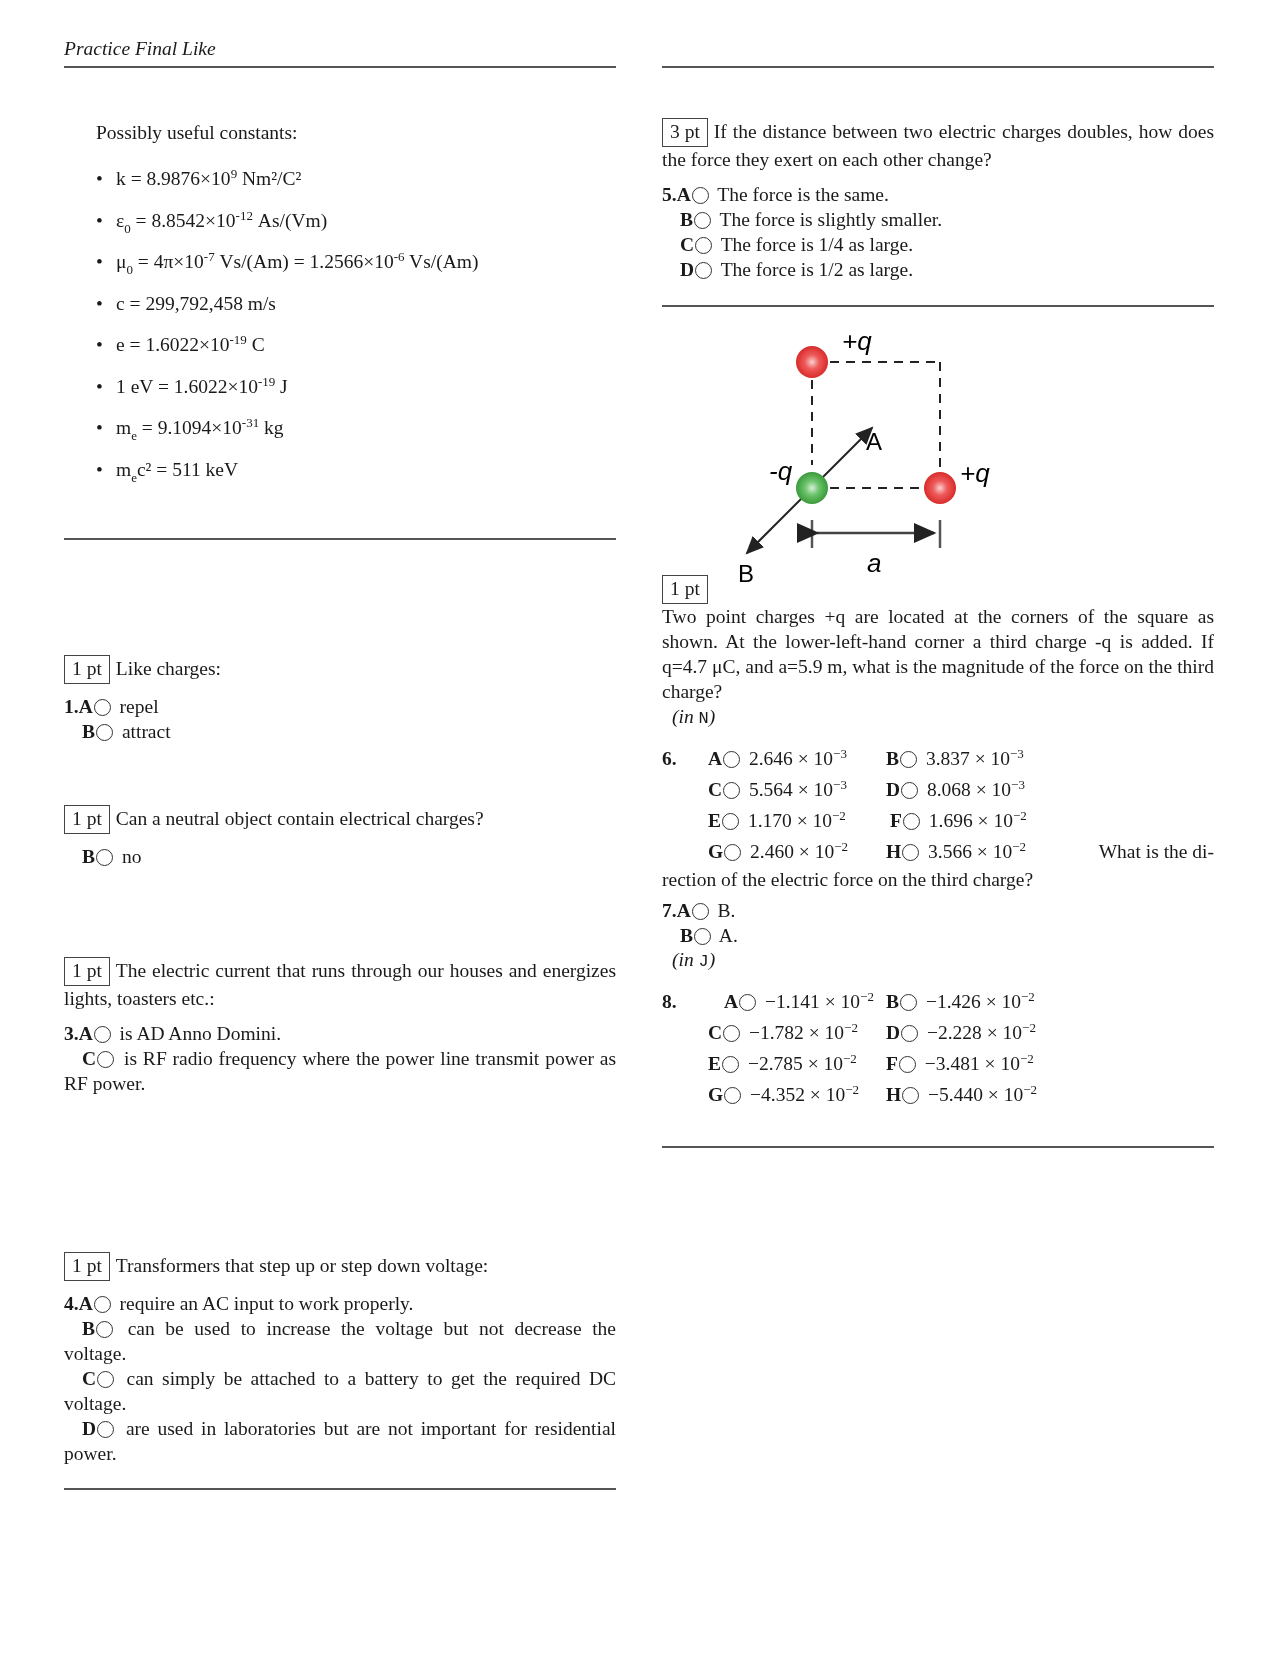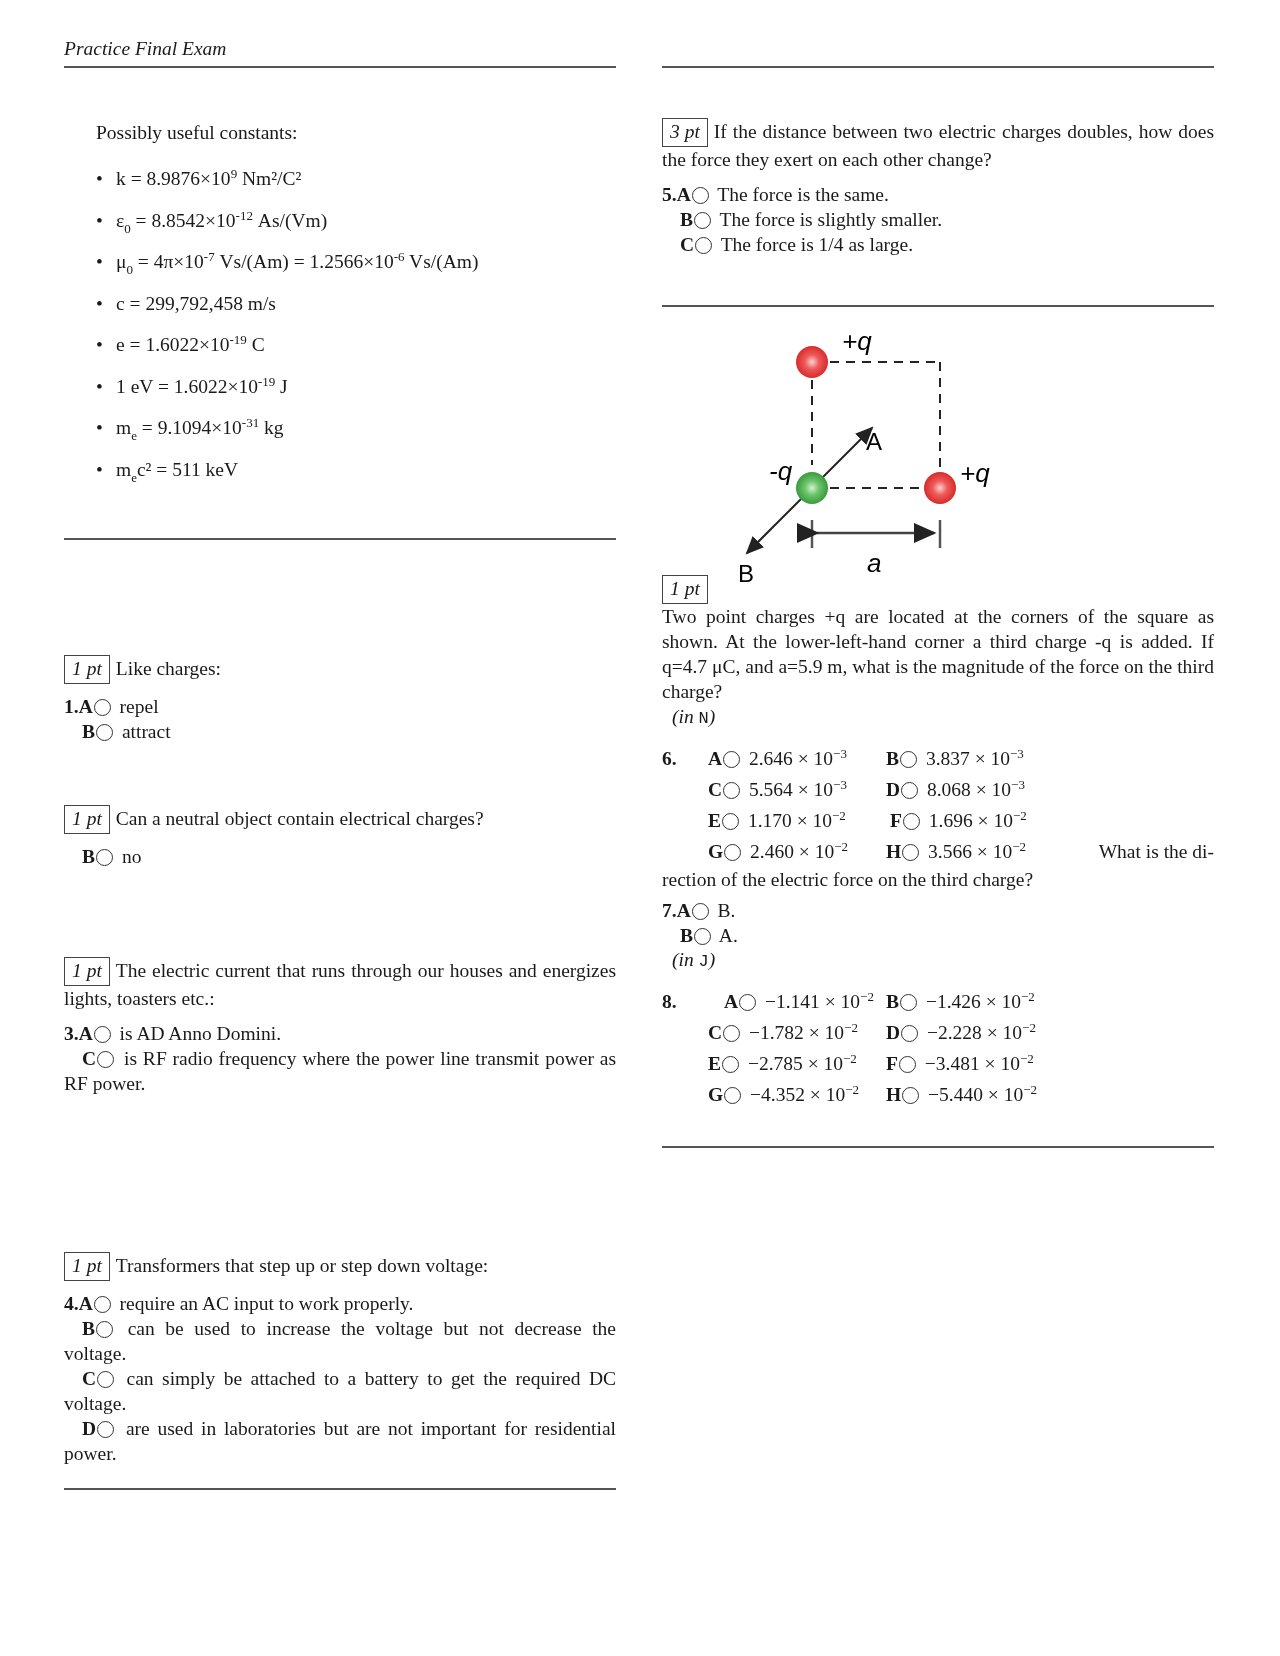--- a/index.html
+++ b/index.html
@@ -15,21 +15,21 @@
   .rule { position: absolute; left: 0; width: 552px; height: 0; border-top: 2px solid #555; }
   .constants { position: absolute; top: 118px; left: 32px; width: 520px; }
   .constants-title { margin: 4px 0 14px 0; }
   .const-list { list-style: none; margin: 0; padding: 0; }
   .const-list li { position: relative; padding-left: 20px; height: 41.5px; line-height: 41.5px; }
   .const-list li::before { content: "•"; position: absolute; left: 0; top: 0; }
   sup { font-size: 13px; vertical-align: 7px; line-height: 0; }
   sub { font-size: 13px; vertical-align: -6px; line-height: 0; }
   .pts {
     display: inline-block; border: 1.3px solid #444; padding: 2px 7px 3px 7px;
-    font-style: italic; margin-right: 6px; line-height: 22px;
+    margin-right: 6px; line-height: 22px;
   }
   .question { position: absolute; left: 0; width: 552px; line-height: 25px; text-align: justify; }
   .qstem { margin-bottom: 10px; }
   .opt { display: block; }
   .opt .letter { font-weight: bold; }
   .opt.indent { padding-left: 18px; }
   .radio {
     display: inline-block; width: 17px; height: 17px; border: 1.3px solid #333;
     border-radius: 50%; vertical-align: -3px; margin: 0 4px 0 1px; box-sizing: border-box;
     cursor: pointer;
@@ -39,21 +39,21 @@
   .mono { font-family: "Liberation Mono", "DejaVu Sans Mono", monospace; font-style: normal; font-size: 17px; }
   .grid { position: relative; }
   .grid-row { position: relative; height: 31px; line-height: 31px; }
   .cell { position: absolute; top: 0; white-space: nowrap; }
   .diagram { position: absolute; left: 40px; top: 310px; width: 300px; height: 280px; }
 </style>
 </head>
 <body>
 
 <div class="col col-left">
-  <div class="header-title">Practice Final Exam</div>
+  <div class="header-title">Practice Final Like</div>
   <div class="rule" style="top:66px"></div>
 
   <div class="constants">
     <p class="constants-title">Possibly useful constants:</p>
     <ul class="const-list">
       <li><span>k</span> <span>= 8.9876×10</span><sup>9</sup><span> Nm²/C²</span></li>
       <li><span>ε</span><sub>0</sub><span> = 8.8542×10</span><sup>-12</sup><span> As/(Vm)</span></li>
       <li><span>μ</span><sub>0</sub><span> = 4π×10</span><sup>-7</sup><span> Vs/(Am) = 1.2566×10</span><sup>-6</sup><span> Vs/(Am)</span></li>
       <li><span>c</span><span> = 299,792,458 m/s</span></li>
       <li><span>e</span><span> = 1.6022×10</span><sup>-19</sup><span> C</span></li>
@@ -92,20 +92,21 @@
 </div>
 
 <div class="col col-right">
   <div class="rule" style="top:66px"></div>
 
   <div class="question" style="top:118px">
     <div class="qstem"><span class="pts">3 pt</span><span>If the distance between two electric charges doubles, how does the force they exert on each other change?</span></div>
     <label class="opt"><span class="qnum">5.</span><span class="letter">A</span><span class="radio"></span> <span>The force is the same.</span></label>
     <label class="opt indent"><span class="letter">B</span><span class="radio"></span> <span>The force is slightly smaller.</span></label>
     <label class="opt indent"><span class="letter">C</span><span class="radio"></span> <span>The force is 1/4 as large.</span></label>
+    <label class="opt indent"><span class="letter">D</span><span class="radio"></span> <span>The force is 1/2 as large.</span></label>
   </div>
   <div class="rule" style="top:305px"></div>
 
   <svg class="diagram" viewBox="0 0 300 280">
     <defs>
       <radialGradient id="gr" cx="50%" cy="50%" r="50%">
         <stop offset="0%" stop-color="#fbd0d0"></stop>
           <stop offset="45%" stop-color="#ee5a5a"></stop>
           <stop offset="100%" stop-color="#d92b2b"></stop>
       </radialGradient>

